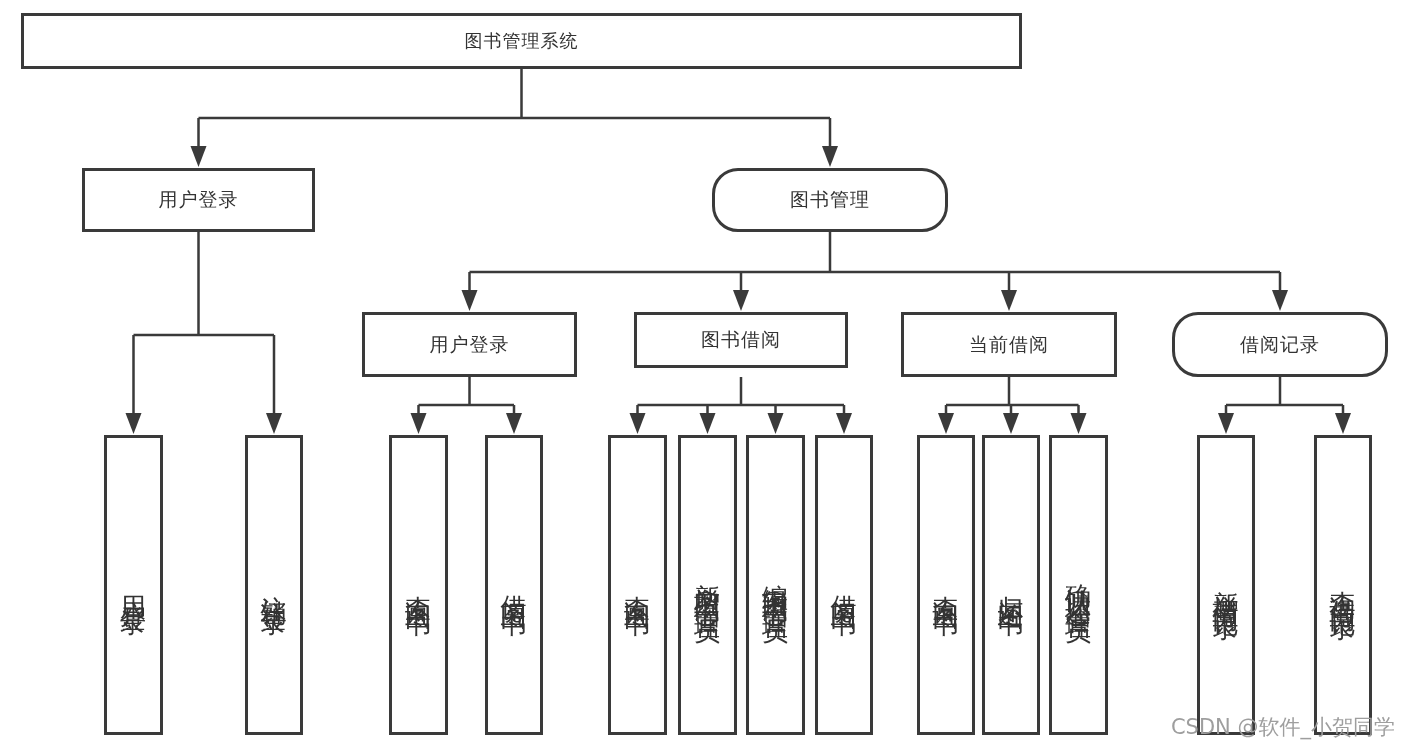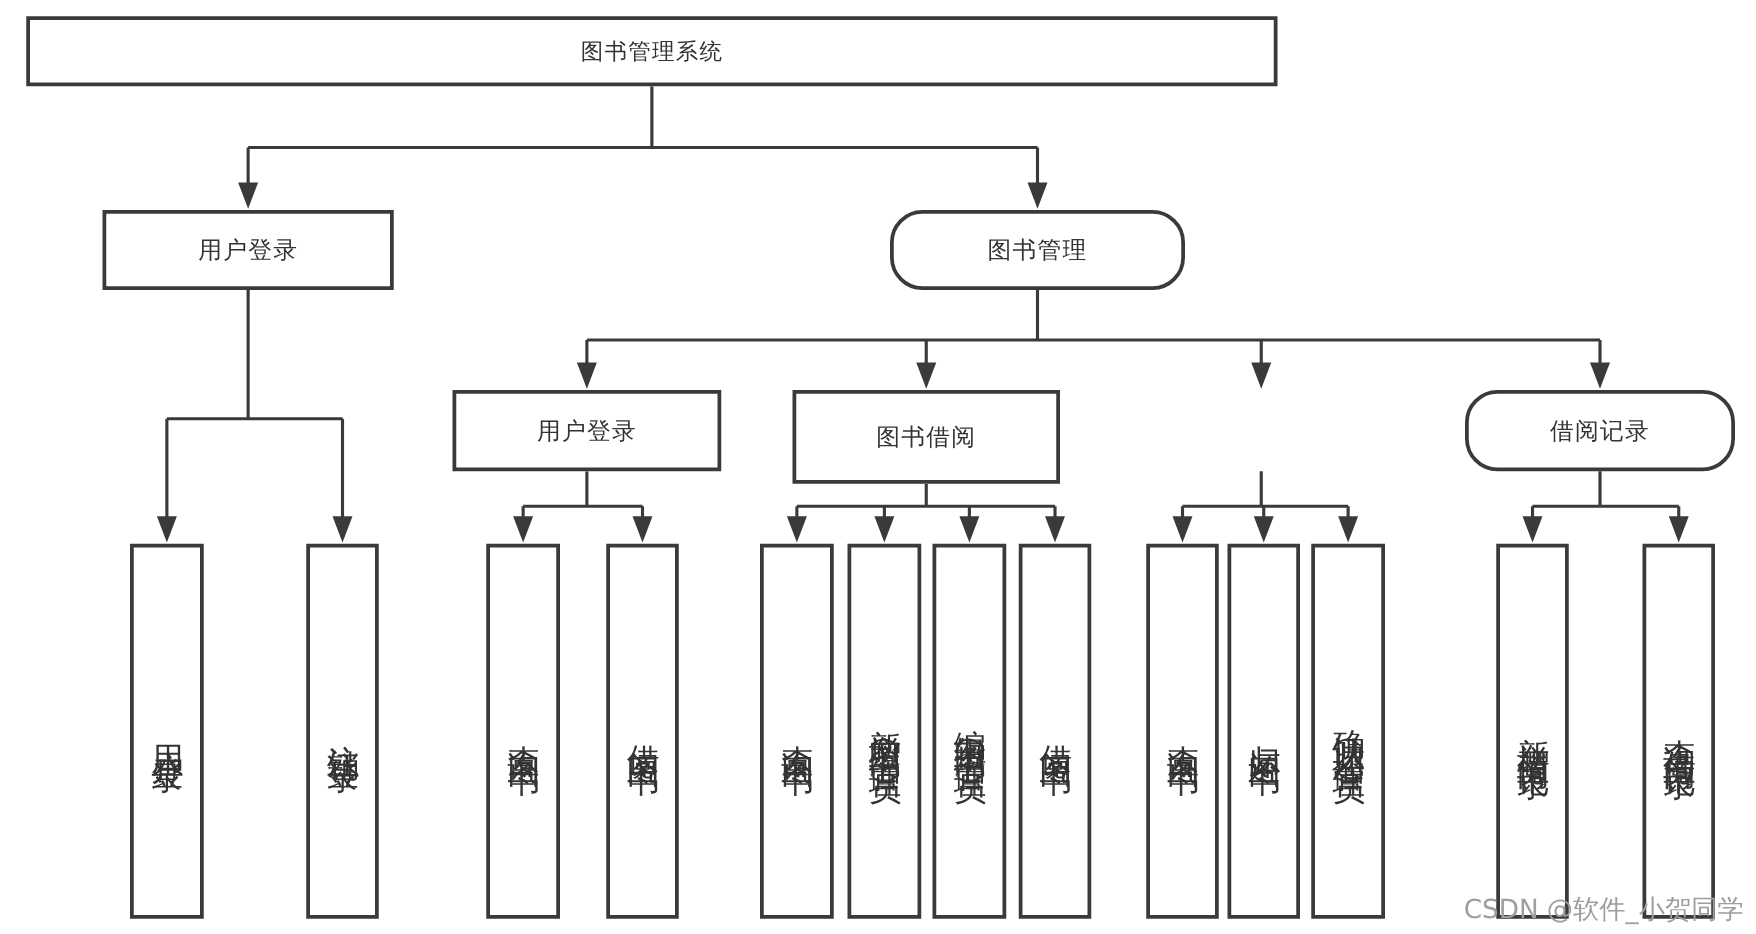--- a/index.html
+++ b/index.html
@@ -126,21 +126,22 @@
       <polygon points="1335,413 1351,413 1343,434"></polygon>
     </g>
   </svg>
 
   <div class="node node-h node-root" style="left:21px;top:13px;width:1001px;height:56px;">图书管理系统</div>
 
   <div class="node node-h" style="left:82px;top:168px;width:233px;height:64px;">用户登录</div>
   <div class="node node-h" style="left:712px;top:168px;width:236px;height:64px;border-radius:26px;">图书管理</div>
 
   <div class="node node-h" style="left:362px;top:312px;width:215px;height:65px;">用户登录</div>
-  <div class="node node-h" style="left:634px;top:312px;width:214px;height:75px;">图书借阅</div>
+  <div class="node node-h" style="left:634px;top:312px;width:214px;height:56px;">图书借阅</div>
+  <div class="node node-h" style="left:901px;top:312px;width:216px;height:65px;">当前借阅</div>
   <div class="node node-h" style="left:1172px;top:312px;width:216px;height:65px;border-radius:26px;">借阅记录</div>
 
   <div class="node node-v" style="left:104px;top:435px;width:59px;height:300px;">
     <span class="v-text">用户登录</span>
   </div>
   <div class="node node-v" style="left:245px;top:435px;width:58px;height:300px;">
     <span class="v-text">注销登录</span>
   </div>
 
   <div class="node node-v" style="left:389px;top:435px;width:59px;height:300px;">

